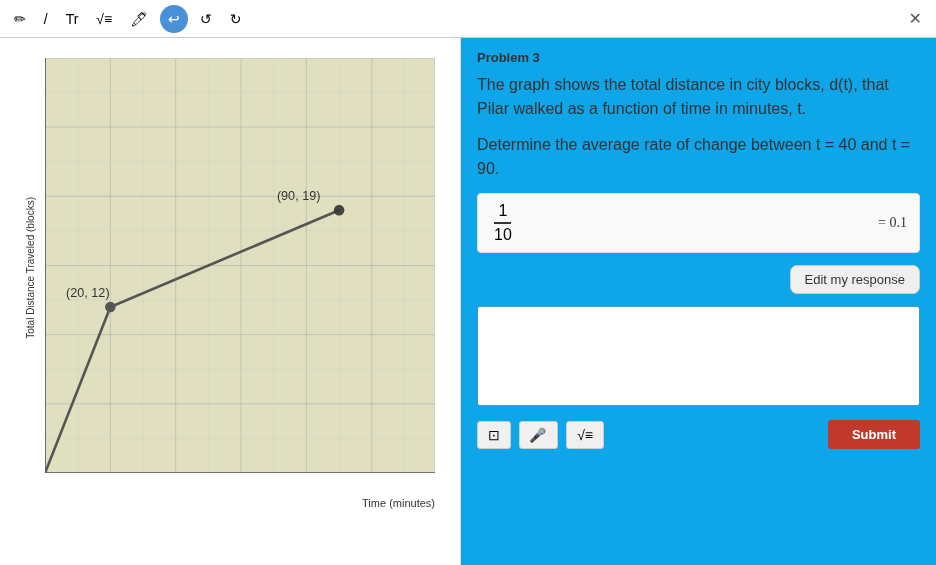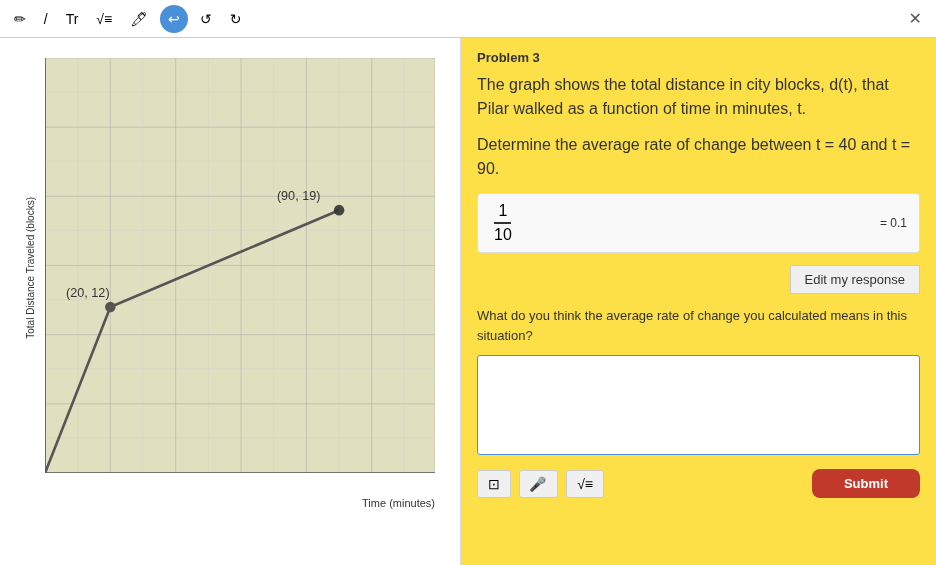--- a/index.html
+++ b/index.html
@@ -65,21 +65,21 @@
       position: relative;
       width: 420px;
       height: 460px;
       margin-top: 5px;
     }
 
     
     .right-panel {
       flex: 1;
       padding: 12px 16px;
-      background: #fde047;
+      background: #0ea5e9;
       border-left: 1px solid #ddd;
       overflow-y: auto;
     }
 
     .problem-title {
       font-size: 13px;
       font-weight: bold;
       margin-bottom: 8px;
       color: #333;
     }
@@ -114,36 +114,37 @@
       padding: 0 4px 2px 4px;
       font-size: 16px;
     }
     .fraction .denominator {
       padding: 2px 4px 0 4px;
       font-size: 16px;
     }
 
     .equals-text {
       margin-left: auto;
-      font-size: 12px;
-      color: #333;
+      font-size: 14px;
+      color: #333;
+      font-family: Liberation Serif, serif;
     }
 
     .edit-btn {
       display: flex;
       justify-content: flex-end;
       margin-bottom: 12px;
     }
     .edit-my-response-btn {
       background: #f0f0f0;
       border: 1px solid #ccc;
       padding: 6px 14px;
       font-size: 13px;
       cursor: pointer;
-      border-radius: 0;
+      border-radius: 7px;
       color: #333;
     }
 
     .question-text {
       font-size: 13px;
       color: #333;
       margin-bottom: 10px;
       line-height: 1.5;
     }
 
@@ -174,24 +175,24 @@
       border: 1px solid #ccc;
       padding: 5px 10px;
       cursor: pointer;
       border-radius: 3px;
       font-size: 14px;
     }
     .submit-btn {
       background: #c0392b;
       color: white;
       border: none;
-      padding: 7px 32px;
+      padding: 7px 24px;
       font-size: 13px;
       cursor: pointer;
-      border-radius: 8px;
+      border-radius: 3px;
       font-weight: bold;
     }
 
     
     svg.graph-svg {
       width: 100%;
       height: 100%;
     }
   </style>
 </head>
@@ -323,23 +324,20 @@
       </div>
       <span class="equals-text">= 0.1</span>
     </div>
 
     
     <div class="edit-btn">
       <button class="edit-my-response-btn">Edit my response</button>
     </div>
 
     
-    <div class="question-text">
-      <span>What do you think the average rate of change you calculated means in this situation?</span>
-    </div>
 
     
     <textarea class="text-input-area" style=""></textarea>
 
     
     <div class="bottom-toolbar">
       <div class="bottom-toolbar-left">
         <button class="bottom-tool-btn">
           <span>⊡</span>
         </button>

